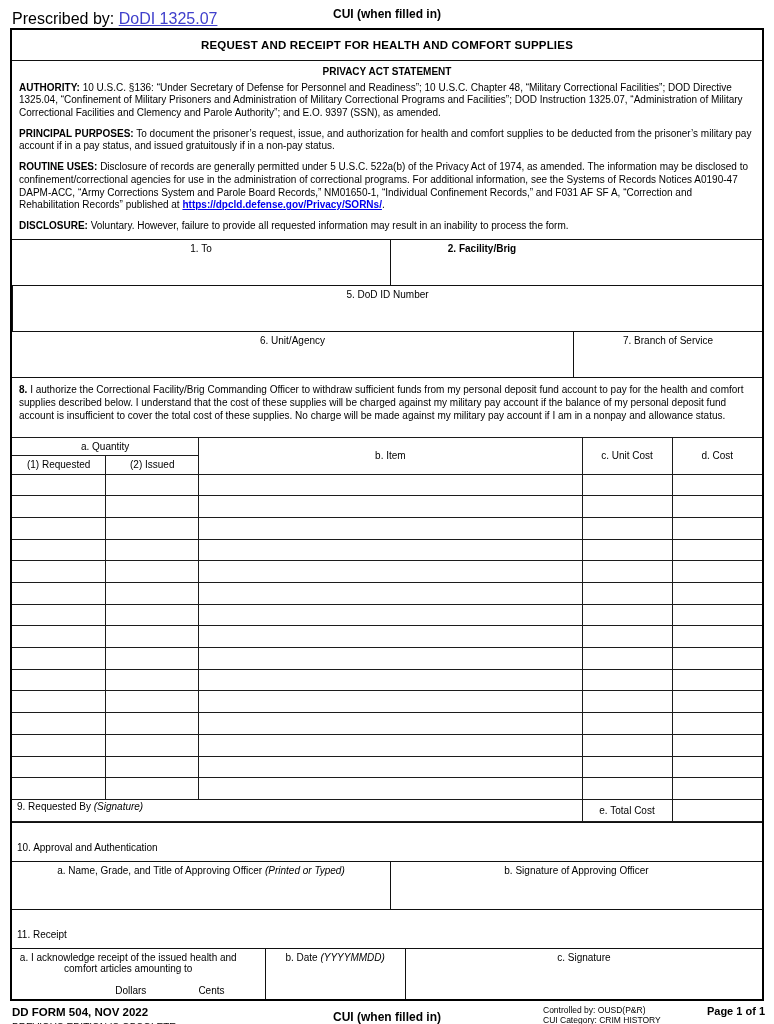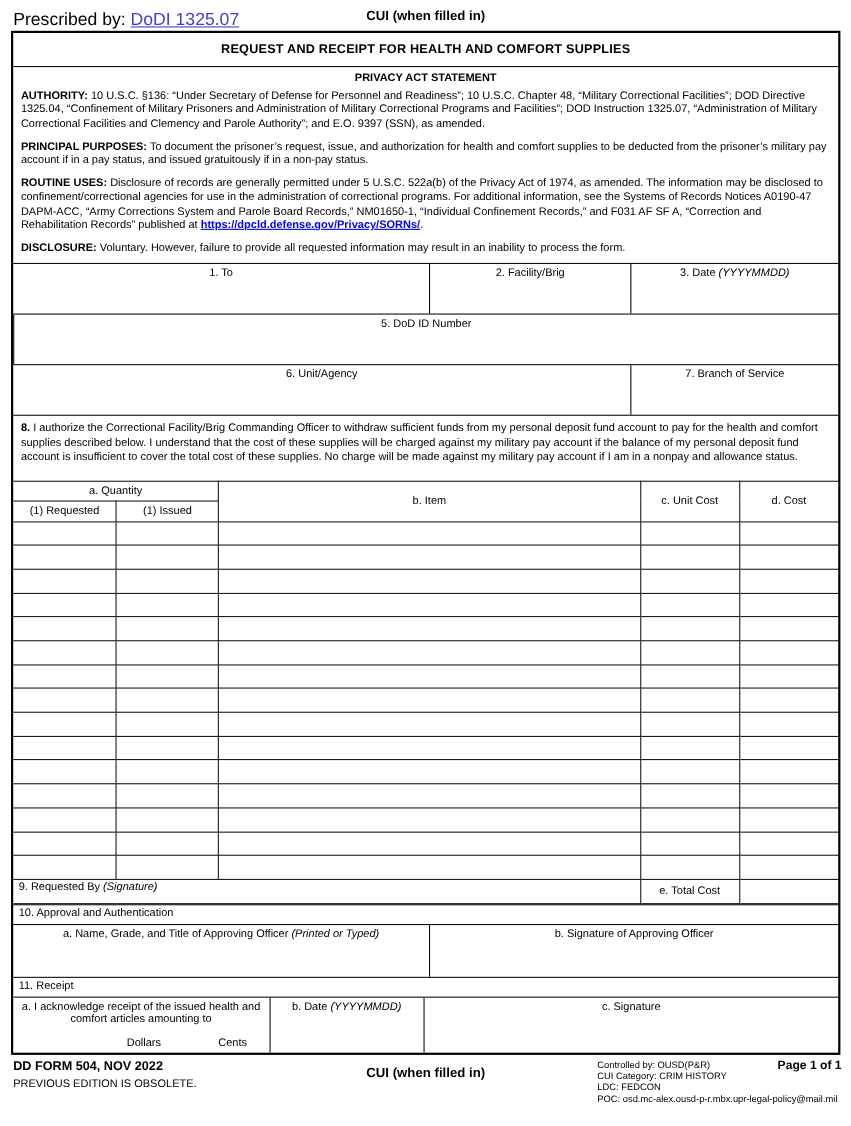--- a/index.html
+++ b/index.html
@@ -25,46 +25,46 @@
   .privacy { border-top:1.5px solid #111; padding:5px 7px 4px; font-size:10px; line-height:1.27; }
   .privacy .pa-title { text-align:center; font-size:10px; font-weight:bold; margin-bottom:3px; }
   .privacy p { margin-bottom:8px; }
   .privacy p:last-child { margin-bottom:2px; }
 
   .frow { display:flex; border-top:1.5px solid #111; font-size:10px; align-items:stretch; }
   .fcell { padding:3px 5px; border-left:1.5px solid #111; position:relative;text-align:center; }
   .fcell.first { border-left:none; }
   .h46 { height:45px; }
   .w-half { width:50.4%; }
-  .w-quarter { width:24.4%; }
+  .w-quarter { width:24.4%;font-weight:bold; }
   .w-rest { flex:1; }
   .w-left75 { width:74.8%; }
   .flabel i { font-style:italic; }
 
   .sec8 { border-top:1.5px solid #111; padding:5px 7px; font-size:10px; line-height:1.32; height:60px; }
 
   
   .itemtable { width:100%; border-collapse:collapse; font-size:10px; border-top:1.5px solid #111; table-layout:fixed; }
   .itemtable th, .itemtable td { border:1px solid #1c1c1c; font-weight:normal; padding:0 4px; }
   .itemtable th:first-child, .itemtable td:first-child { border-left:none; }
   .itemtable th:last-child, .itemtable td:last-child { border-right:none; }
   .itemtable thead th { text-align:center; }
   .th-top { height:18px; }
   .th-sub { height:19px; }
   .itemtable tbody td { height:21.7px; }
   .sig-row td { height:48px; }
   .sig-cell { vertical-align:top; padding:1px 5px !important; }
   .totalcost { text-align:center; vertical-align:middle; }
 
   .hdr-row { display:flex; border-top:1.5px solid #111; font-size:10px; }
-  .hdr-cell { padding:2px 5px; height:17px; width:100%; }
+  .hdr-cell { padding:19px 5px; height:17px; width:100%; }
   .h47 { height:47px; }
   .h50 { height:50px; }
   .w-a11 { width:31%; }
-  .w-b11 { width:18.7%; }
+  .w-b11 { width:18.7%;margin-left:20px; }
 
   .dollars-cents {
     position:absolute; bottom:3px; left:0; right:12px;
     display:flex; justify-content:flex-end; gap:52px; padding-right:8px; font-size:10px;
   }
 
   
   .footer { position:relative; height:48px; }
   .f-left { position:absolute; left:12px; top:5px; }
   .f-formnum { font-weight:bold; font-size:11.5px; }
@@ -98,23 +98,20 @@
       <p><b>ROUTINE USES:</b> <span>Disclosure of records are generally permitted under 5 U.S.C. 522a(b) of the Privacy Act of 1974, as amended.  The information may be disclosed to confinement/correctional agencies for use in the administration of correctional programs.  For additional information, see the Systems of Records Notices A0190-47 DAPM-ACC, “Army Corrections System and Parole Board Records,” NM01650-1, “Individual Confinement Records,” and F031 AF SF A, “Correction and Rehabilitation Records” published at </span><a class="link-bold">https://dpcld.defense.gov/Privacy/SORNs/</a><span>.</span></p>
       <p><b>DISCLOSURE:</b> <span>Voluntary. However, failure to provide all requested information may result in an inability to process the form.</span></p>
     </div>
 
     <div class="frow">
       <div class="fcell first w-half h46">
         <span class="flabel">1. To</span>
       </div>
       <div class="fcell w-quarter h46">
         <span class="flabel">2. Facility/Brig</span>
-      </div>
-      <div class="fcell w-rest h46">
-        <span class="flabel"><span>3. Date</span> <i>(YYYYMMDD)</i></span>
       </div>
     </div>
 
     <div class="frow">
       <div class="fcell w-rest h46">
         <span class="flabel">5. DoD ID Number</span>
       </div>
     </div>
 
     <div class="frow">
@@ -141,21 +138,21 @@
       </colgroup>
       <thead>
         <tr>
           <th colspan="2" class="th-top">a. Quantity</th>
           <th rowspan="2">b. Item</th>
           <th rowspan="2">c. Unit Cost</th>
           <th rowspan="2">d. Cost</th>
         </tr>
         <tr>
           <th class="th-sub">(1) Requested</th>
-          <th class="th-sub">(1) Issued</th>
+          <th class="th-sub">(2) Issued</th>
         </tr>
       </thead>
       <tbody>
           <tr>
             <td></td>
             <td></td>
             <td></td>
             <td></td>
             <td></td>
           </tr>

